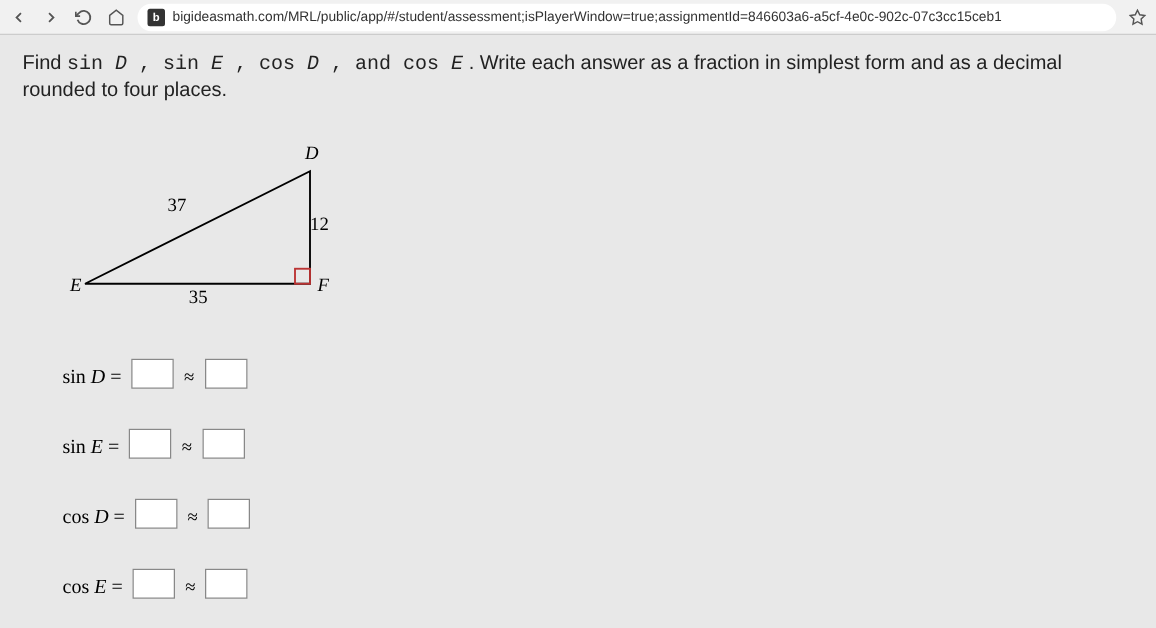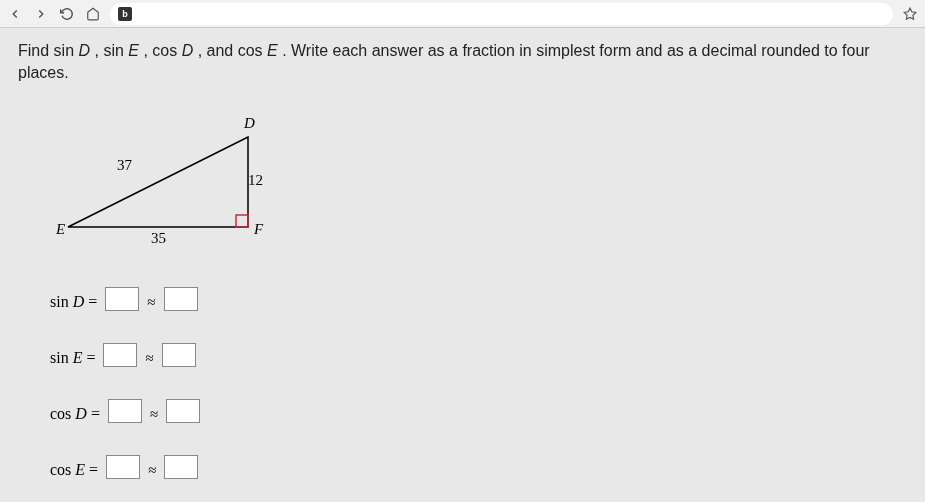--- a/index.html
+++ b/index.html
@@ -58,21 +58,21 @@
     }
     .star-icon { color: #555; }
     .content {
       padding: 12px 18px;
     }
     .question {
       font-size: 16px;
       line-height: 1.4;
       color: #222;
     }
-    .question .math { font-family: Liberation Sans, sans-serif; }
+    .question .math { font-family: Liberation Mono, monospace; }
     .question .var { font-style: italic; }
     .triangle-area {
       position: relative;
       width: 260px;
       height: 150px;
       margin: 22px 0 0 30px;
     }
     .triangle-area svg { position: absolute; left: 0; top: 0; }
     .tri-label {
       position: absolute;
@@ -121,20 +121,21 @@
         <path d="M3.51 15a9 9 0 1 0 2.13-9.36L1 10"></path>
       </svg>
   </div>
   <div class="nav-icon">
     <svg width="14" height="14" viewBox="0 0 24 24" fill="none" stroke="currentColor" stroke-width="2">
         <path d="M3 9l9-7 9 7v11a2 2 0 0 1-2 2H5a2 2 0 0 1-2-2z"></path>
       </svg>
   </div>
   <div class="url-container">
     <div class="site-icon">b</div>
+    <div class="url-text">bigideasmath.com/MRL/public/app/#/student/assessment;isPlayerWindow=true;assignmentId=846603a6-a5cf-4e0c-902c-07c3cc15ceb1</div>
   </div>
   <div class="nav-icon star-icon">
     <svg width="14" height="14" viewBox="0 0 24 24" fill="none" stroke="currentColor" stroke-width="2">
         <polygon points="12 2 15.09 8.26 22 9.27 17 14.14 18.18 21.02 12 17.77 5.82 21.02 7 14.14 2 9.27 8.91 8.26 12 2"></polygon>
       </svg>
   </div>
 </div>
 
 <div class="content">
   <div class="question">
@@ -142,21 +143,21 @@
   </div>
 
   <div class="triangle-area">
     <svg width="260" height="150">
       <polygon points="20,120 200,120 200,30" fill="none" stroke="#000" stroke-width="1.5"></polygon>
       <rect x="188" y="108" width="12" height="12" fill="none" stroke="#b33" stroke-width="1.5"></rect>
     </svg>
     <div class="tri-label var" style="left:196px; top:8px;">D</div>
     <div class="tri-label var" style="left:8px; top:114px;">E</div>
     <div class="tri-label var" style="left:206px; top:114px;">F</div>
-    <div class="tri-label" style="left:69px; top:50px;text-align:center;">37</div>
+    <div class="tri-label" style="left:86px; top:50px;text-align:center;">37</div>
     <div class="tri-label" style="left:200px; top:65px;">12</div>
     <div class="tri-label" style="left:103px; top:123px;">35</div>
   </div>
 
   <div class="answers">
     <div class="answer-row">
       <span class="label"><span>sin </span><span class="var">D</span><span> = </span></span>
       <input class="input-box" style="">
       <span class="approx">≈</span>
       <input class="input-box" style="">

